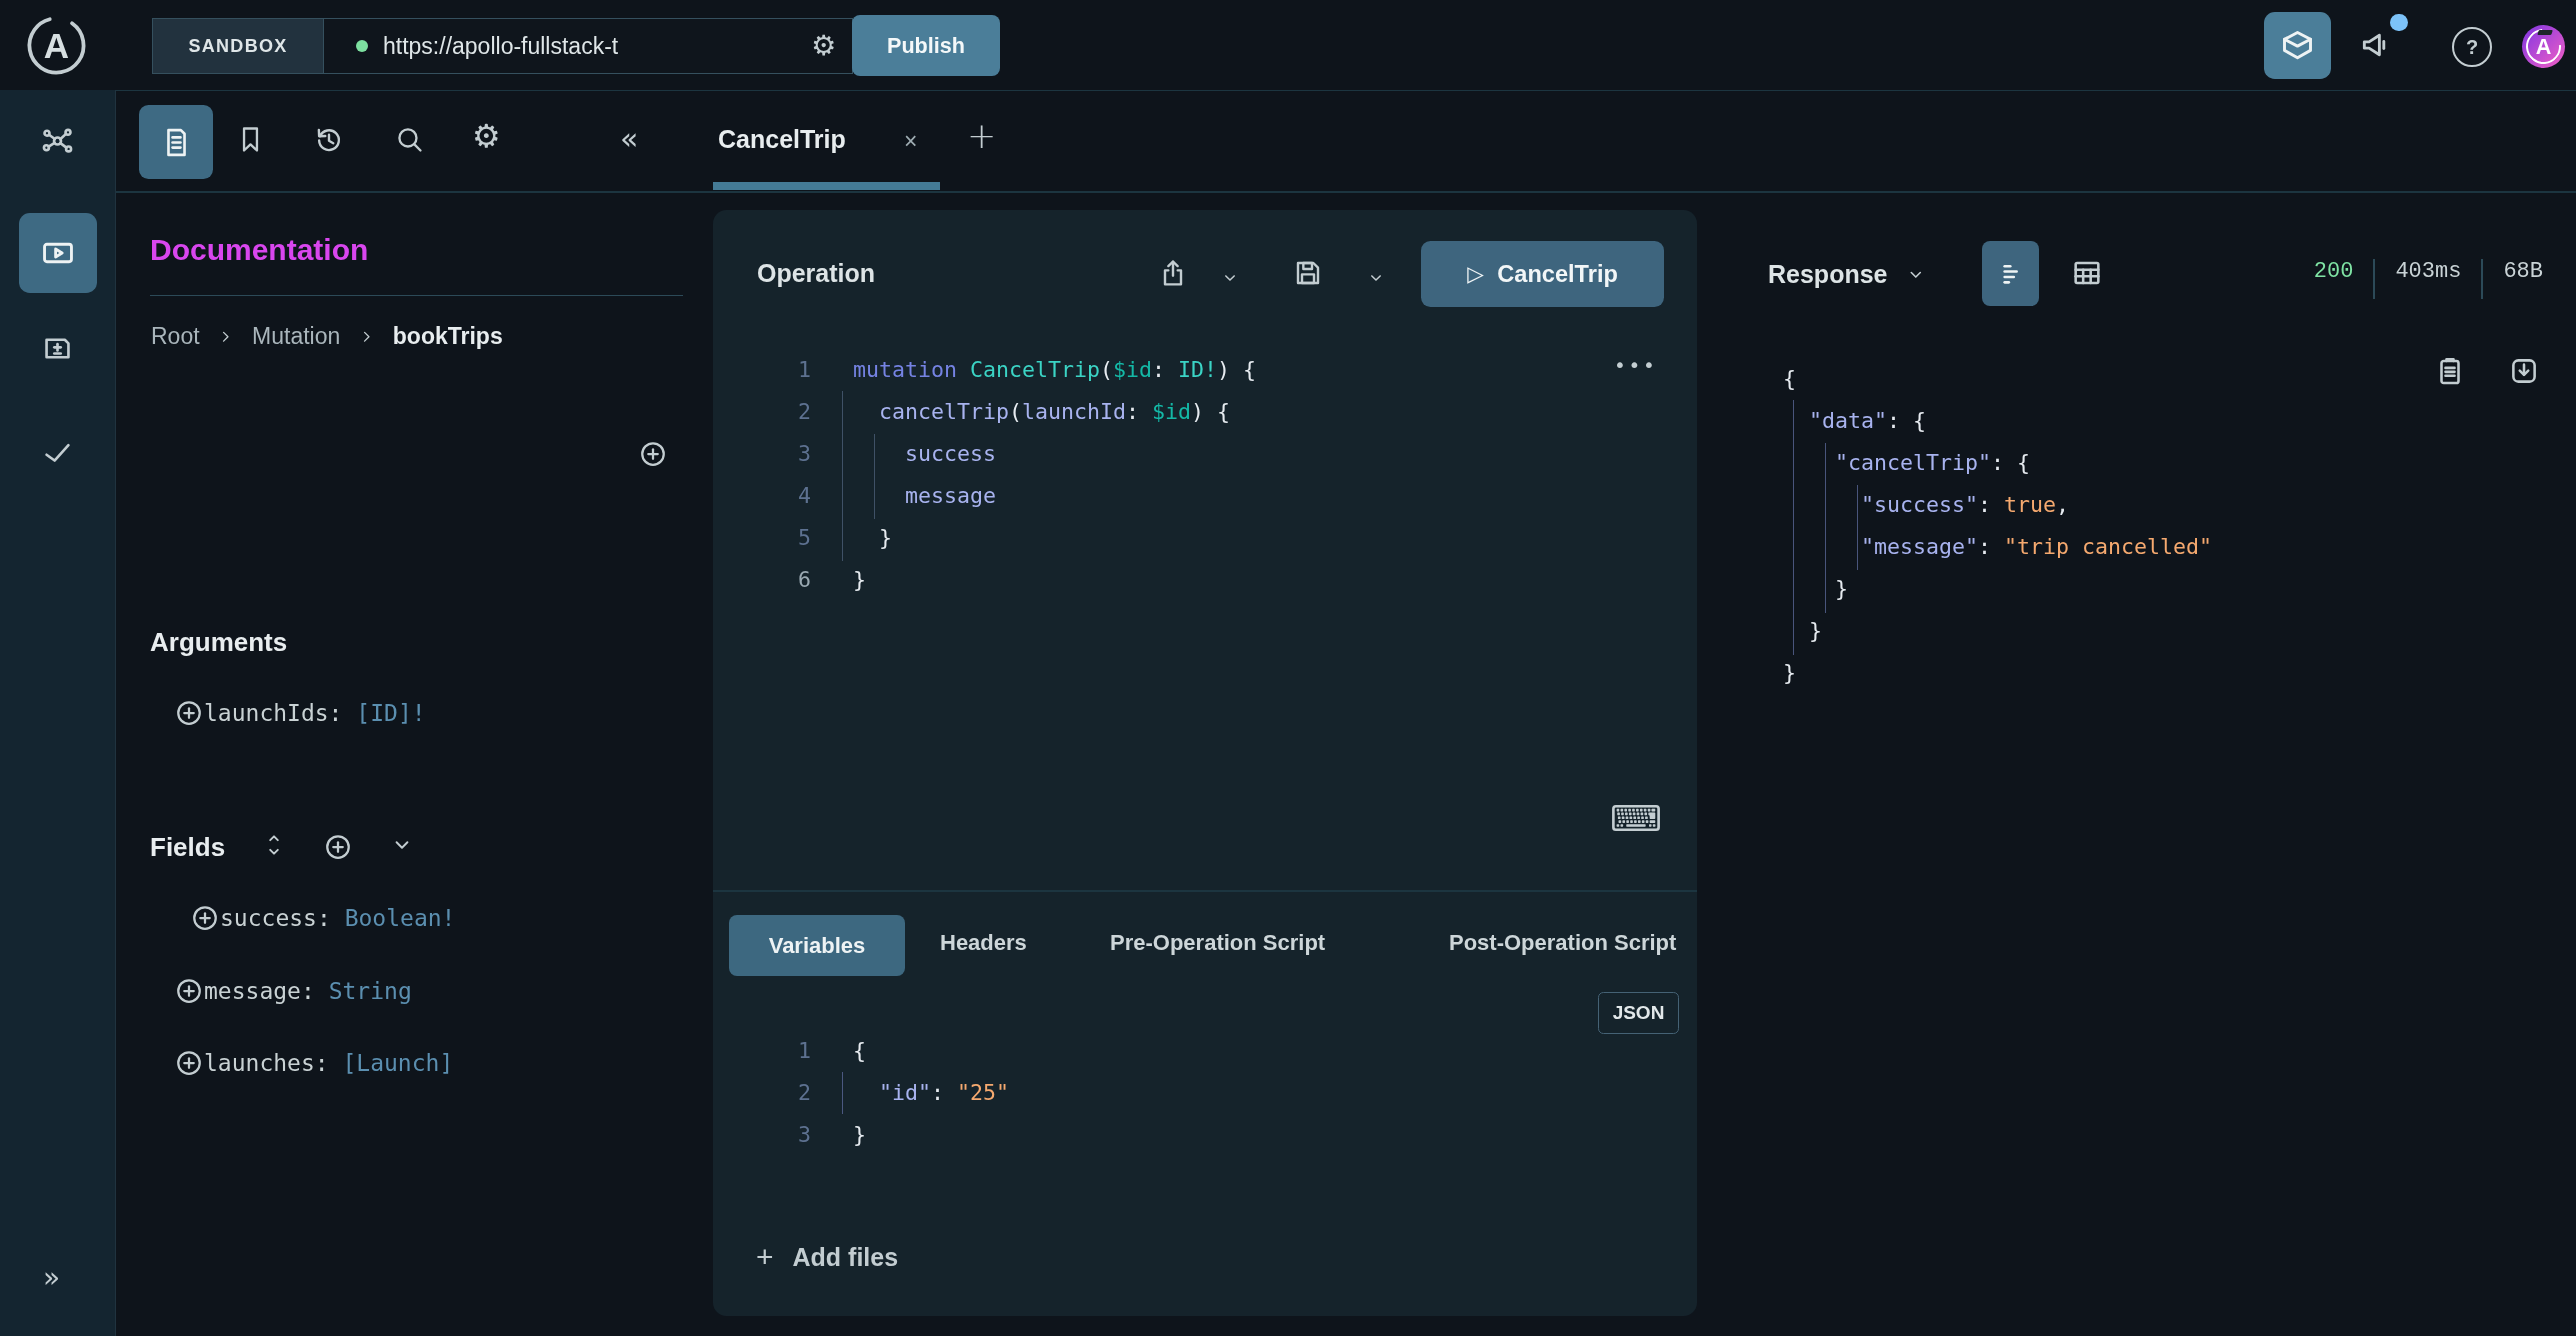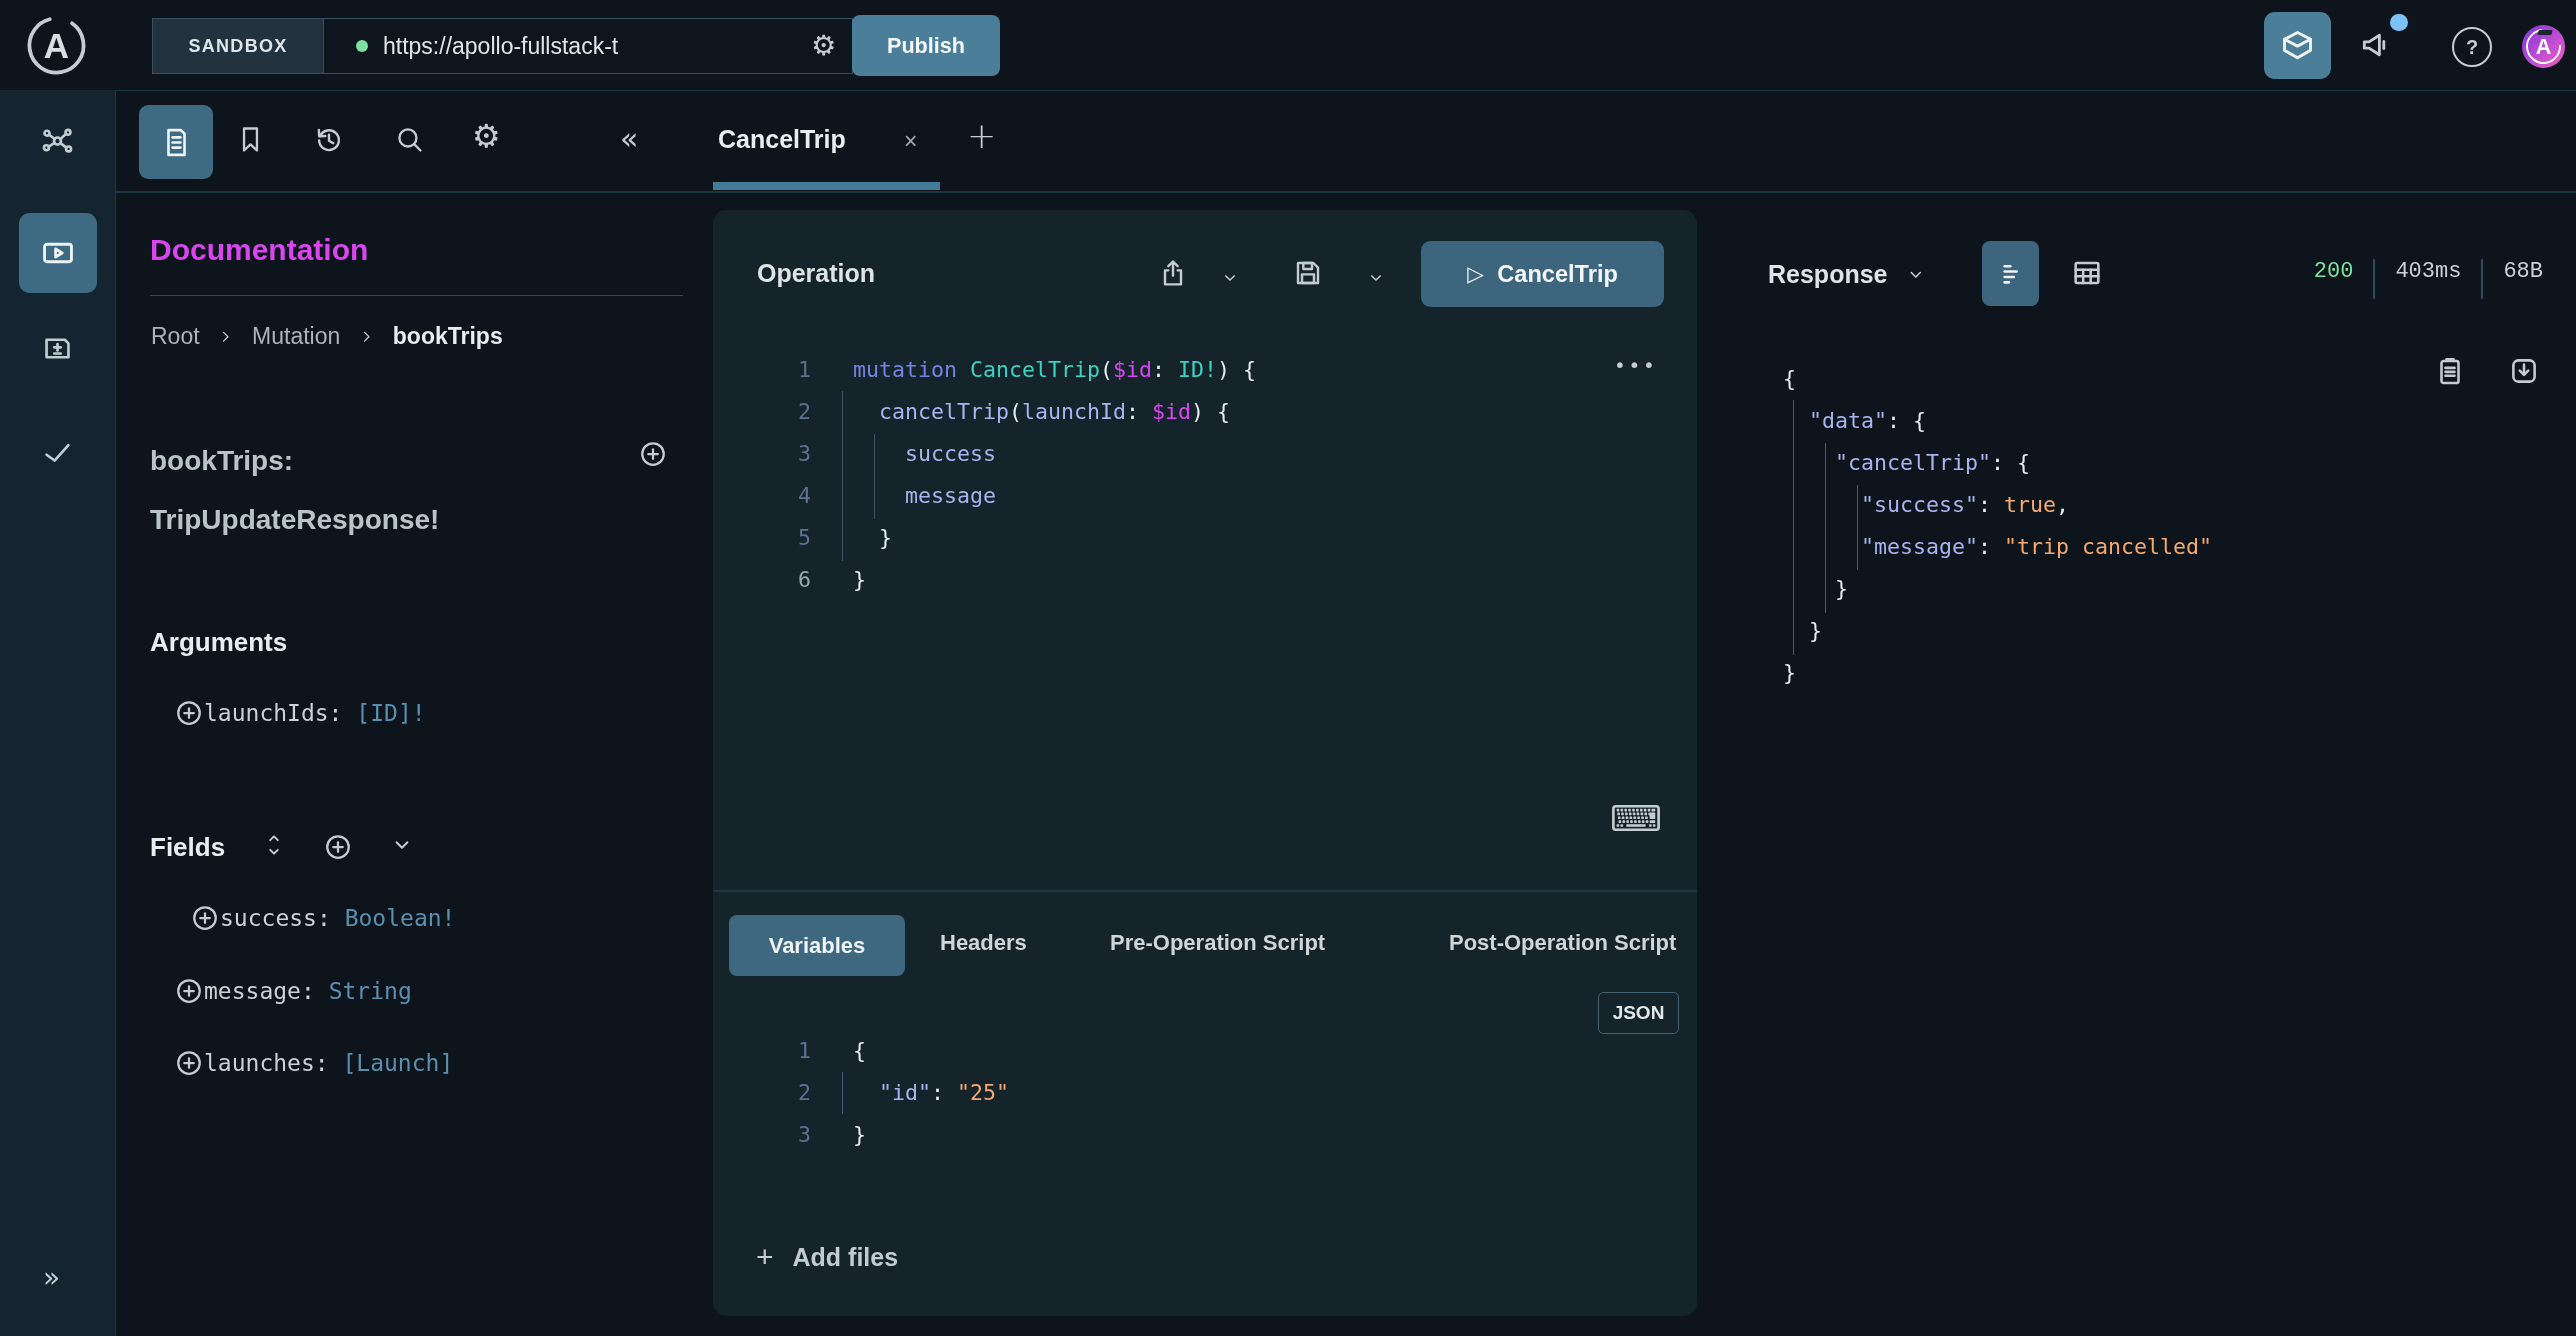--- a/index.html
+++ b/index.html
@@ -83,21 +83,21 @@
   .run-btn{left:708px;top:31px;width:243px;height:66px;background:#3e657e;border-radius:9.4px;
     display:flex;align-items:center;justify-content:center;gap:13.5px;}
   .run-btn .tri{font-size:21.6px;color:#f2f6f7;}
   .run-btn .lbl{font-size:23.6px;font-weight:bold;color:#f2f6f7;}
   .dots{left:901px;top:143px;font-size:20px;letter-spacing:2.7px;}
   .editor{left:0;top:139px;width:958px;}
   .code-line{display:flex;height:42px;font-family:"DejaVu Sans Mono",monospace;font-size:21.6px;line-height:42px;}
   .lnum{width:98px;text-align:right;color:#5d7190;flex:none;}
   .lnum.active{color:#9aa9b2;}
   .ltext{padding-left:42px;white-space:pre;}
-  .tk-kw{color:#7583e3;} .tk-op{color:#3bd4c5;} .tk-var{color:#d946ef;margin-top:11px;}
+  .tk-kw{color:#7583e3;} .tk-op{color:#3bd4c5;} .tk-var{color:#14b8a6;margin-top:11px;}
   .tk-fld{color:#a8b3ef;} .tk-pn{color:#e6ebf0;} .tk-key{color:#a8b3ef;} .tk-val{color:#f5a96f;}
   .guide{width:1.3px;background:#3f5166;}
   .vguide{width:1.3px;background:#5d6b9e;opacity:.75;}
   .kbd{left:897px;top:588px;font-size:36px;}
   .card-div{left:0;top:680px;width:984px;height:2px;background:#1c3540;}
   .subtab-active{left:16px;top:705px;width:176px;height:61px;background:#3d6880;border-radius:8px;
     display:flex;align-items:center;justify-content:center;font-size:22px;font-weight:600;color:#eef3f4;}
   .subtab{top:720px;font-size:22px;font-weight:600;color:#cdd6d9;white-space:nowrap;}
   .json-badge{left:885px;top:782px;width:79px;height:40px;border:1.3px solid #456275;border-radius:5.4px;
     display:flex;align-items:center;justify-content:center;font-size:19px;font-weight:bold;color:#e2e8ea;}
@@ -258,24 +258,20 @@
     <svg class="icn" width="17.5" height="17.5" viewBox="0 0 24 24">
         <polyline points="9,6 15,12 9,18"></polyline>
       </svg>
     <span>Mutation</span>
     <svg class="icn" width="17.5" height="17.5" viewBox="0 0 24 24">
         <polyline points="9,6 15,12 9,18"></polyline>
       </svg>
     <span class="last">bookTrips</span>
   </div>
 
-  <div class="abs doc-field">
-    <div>bookTrips:</div>
-    <div>TripUpdateResponse!</div>
-  </div>
   <div class="abs doc-field-add">
     <svg class="icn pc" viewBox="0 0 24 24">
       <circle cx="12" cy="12" r="8.6"></circle>
         <line x1="12" y1="8.2" x2="12" y2="15.8"></line>
         <line x1="8.2" y1="12" x2="15.8" y2="12"></line>
     </svg>
   </div>
 
   <div class="abs sec-title args-title">Arguments</div>
 

